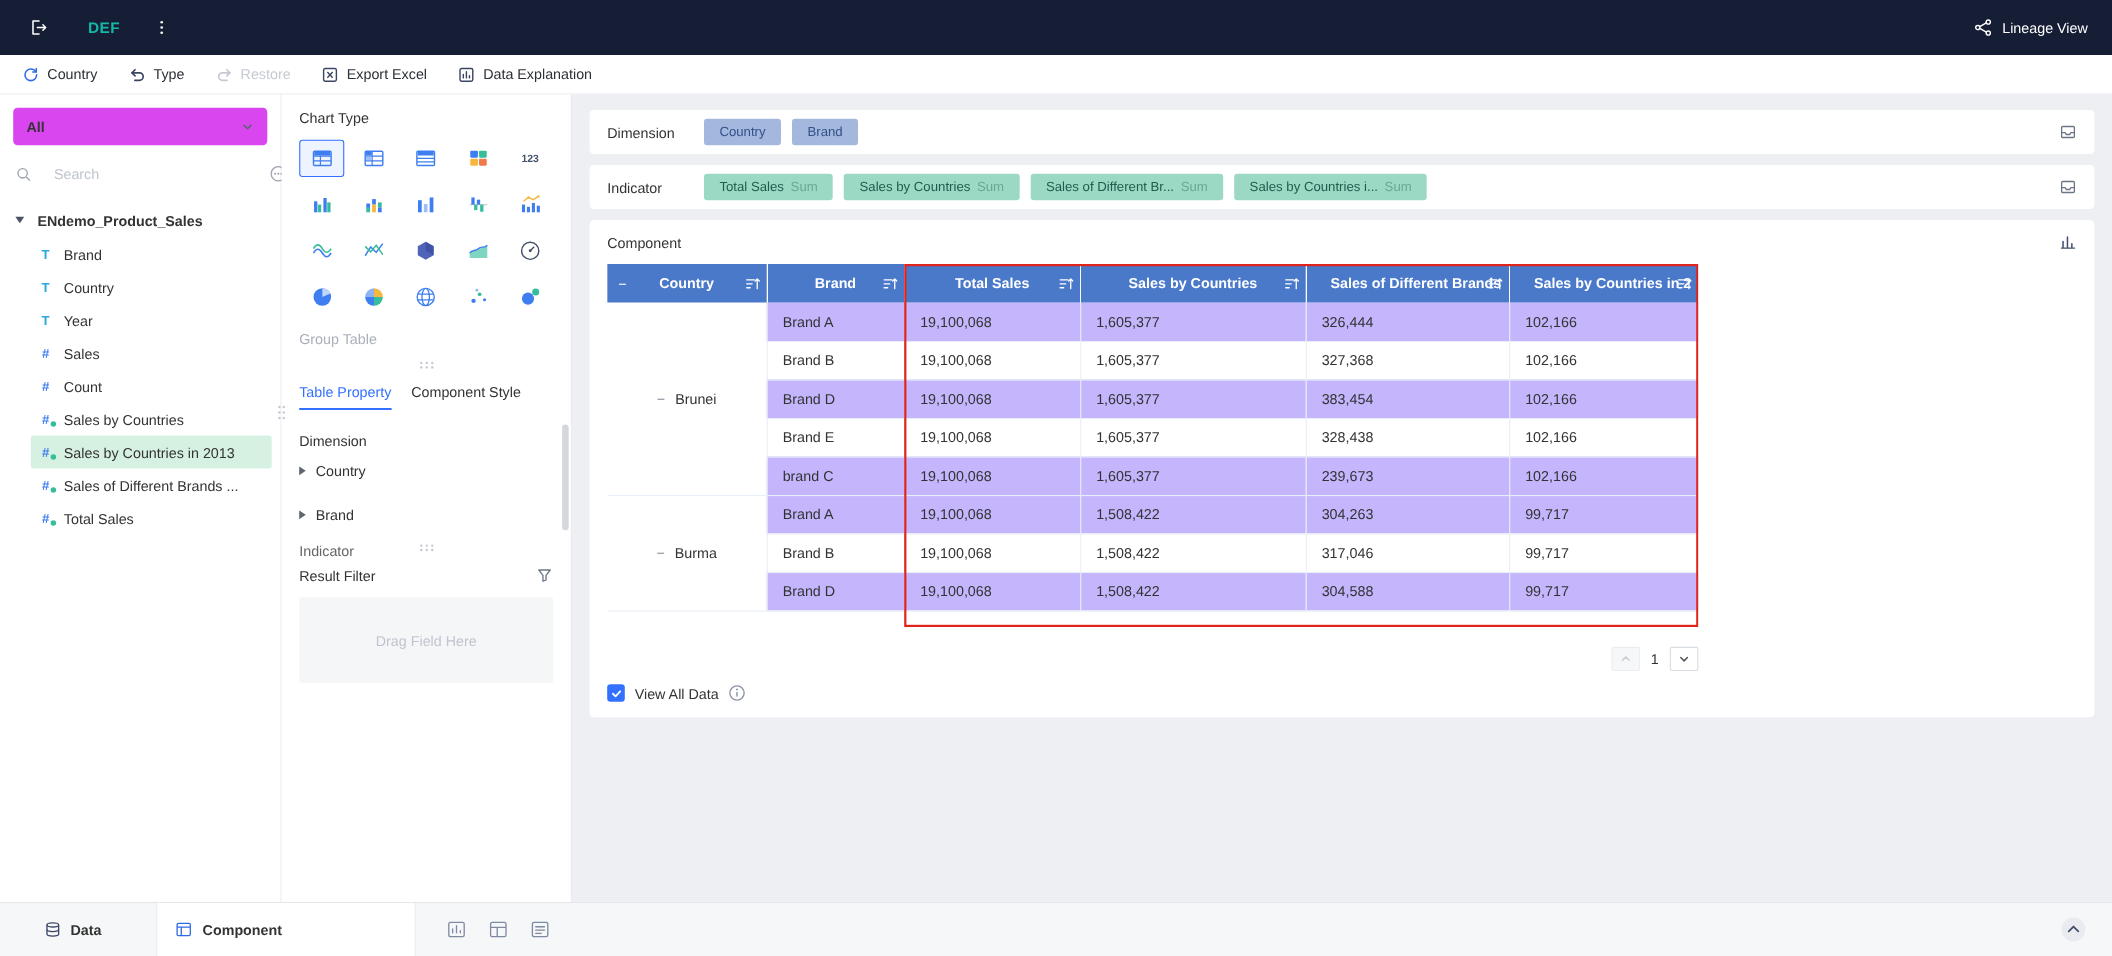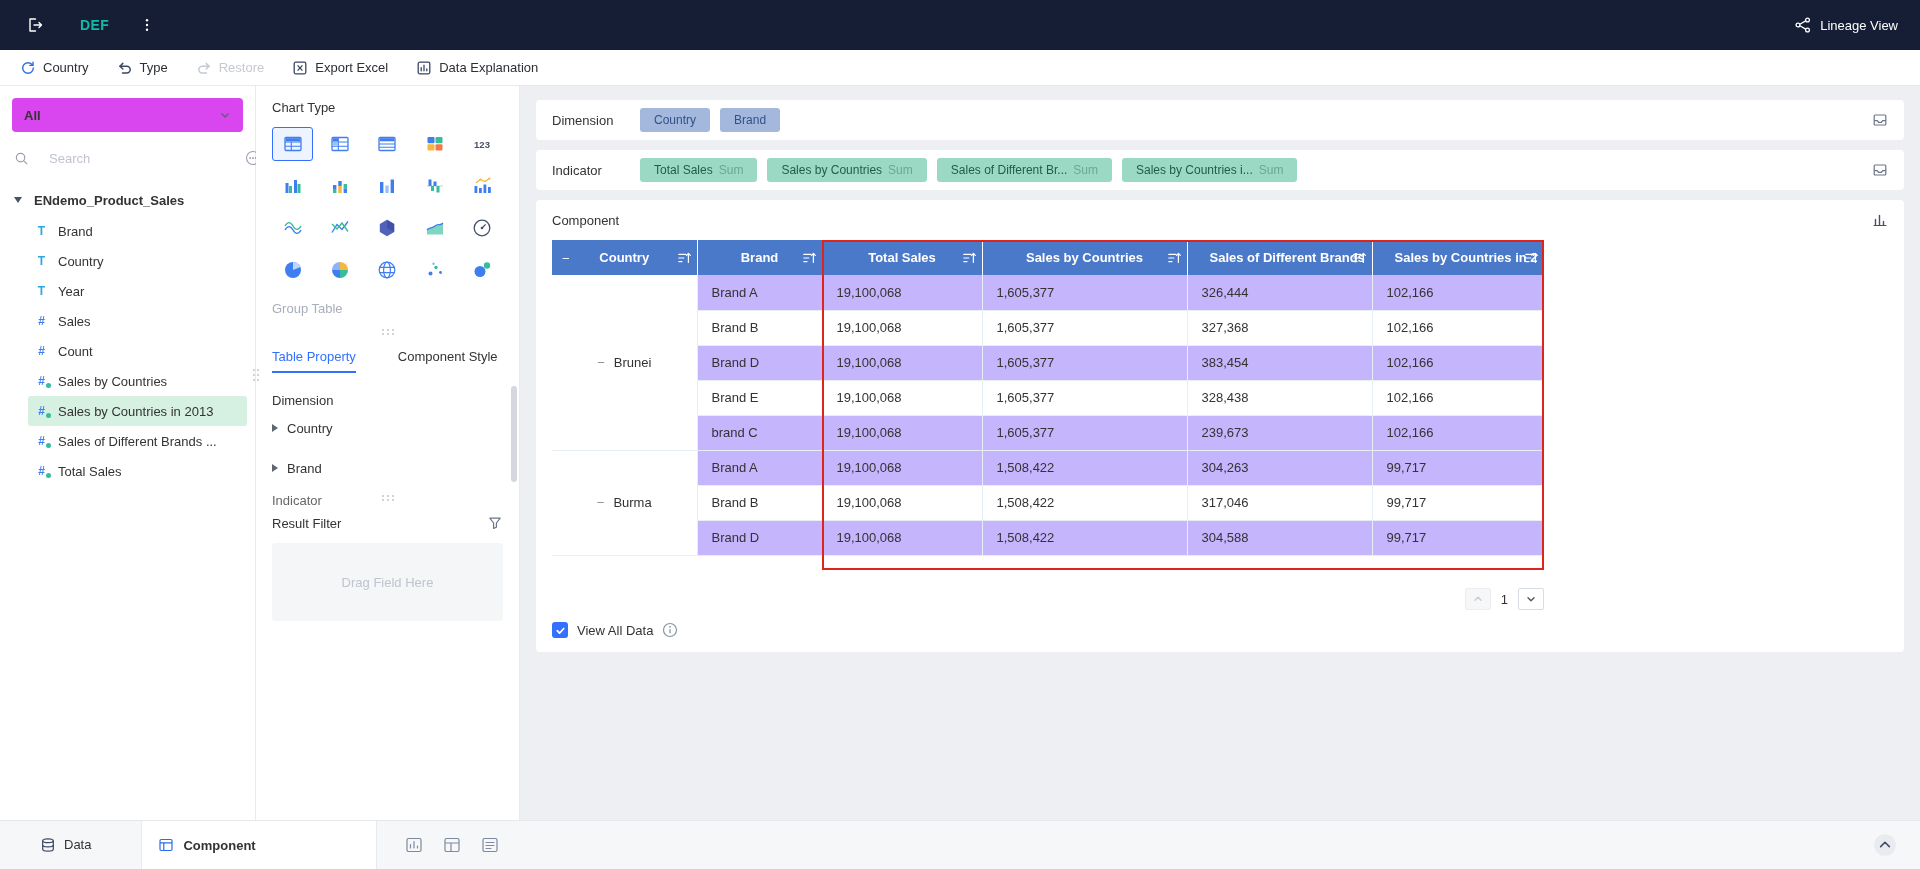--- a/index.html
+++ b/index.html
@@ -38,21 +38,21 @@
 .sidebar-handle{position:absolute;right:-5px;top:282px;z-index:3}
 
 .fieldpanel{width:264px;flex:0 0 264px;border-right:1px solid #E8EAEE;padding:14px 16px 0;position:relative;background:#fff}
 .panel-title{font-size:13px;color:#333}
 .chart-grid{margin-top:12px;display:grid;grid-template-columns:repeat(5,1fr);gap:8px 6px}
 .chart-cell{height:34px;border:1px solid transparent;border-radius:3px;display:flex;align-items:center;justify-content:center;cursor:pointer}
 .chart-cell svg{width:22px;height:22px}
 .chart-cell.selected{border-color:var(--accent-blue,#3370FF);background:#EDF3FF}
 .chart-name{margin-top:14px;color:#A8AEBA;font-size:13px}
 .handle-row{display:flex;justify-content:center;margin-top:12px}
-.tabs{display:flex;gap:42px;margin-top:4px}
+.tabs{display:flex;gap:18px;margin-top:4px}
 .tab{padding:9px 0;font-size:13px;cursor:pointer;color:#333}
 .tab.active{color:var(--accent-blue,#3370FF);box-shadow:inset 0 -2px 0 var(--accent-blue,#3370FF)}
 .panel-section-title{margin-top:20px;font-size:13px;color:#333}
 .panel-field-row{height:40px;display:flex;align-items:center;gap:9px;font-size:13px;cursor:pointer}
 .caret-right{width:0;height:0;border-top:4.5px solid transparent;border-bottom:4.5px solid transparent;border-left:6px solid #5F6670}
 .section-resize-row{position:relative;height:15px;margin-top:4px;overflow:hidden}
 .clipped-label{position:absolute;left:0;top:1px;font-size:13px;color:#666}
 .handle-center{position:absolute;left:50%;transform:translateX(-50%);top:2px}
 .result-filter-row{margin-top:8px;display:flex;align-items:center;justify-content:space-between;font-size:13px}
 .dropzone{margin-top:12px;height:78px;background:#F5F6F8;border-radius:3px;display:flex;align-items:center;justify-content:center;color:#BFC4CE;font-size:13px}
@@ -83,21 +83,21 @@
 td.num-cell{text-align:left}
 .red-overlay{position:absolute;left:270px;top:0;width:722px;height:330px;border:2px solid var(--highlight-red,#E0241B);pointer-events:none;z-index:5}
 .pagination{width:992px;display:flex;justify-content:flex-end;align-items:center;gap:10px;margin-top:14px}
 .page-btn{width:26px;height:22px;border:1px solid #D8DCE3;background:#fff;border-radius:2px;display:flex;align-items:center;justify-content:center;color:#555;cursor:pointer;padding:0}
 .page-btn.disabled{background:#F6F7F9;border-color:#EBEDF1;color:#C8CCD3}
 .page-num{font-size:13px}
 .view-all{display:flex;align-items:center;gap:9px;margin-top:12px;padding-bottom:2px;font-size:13px}
 .checkbox{width:16px;height:16px;border-radius:3px;background:var(--accent-blue,#3370FF);display:flex;align-items:center;justify-content:center;cursor:pointer}
 
 .bottombar{height:49px;flex:0 0 49px;background:#F6F7F9;border-top:1px solid #E5E7EB;display:flex;align-items:stretch;position:relative}
-.data-tab{align-self:center;margin-left:40px;display:flex;gap:8px;font-size:13px;font-weight:400;cursor:pointer}
+.data-tab{align-self:center;margin-left:40px;display:flex;align-items:center;gap:8px;font-size:13px;font-weight:700;cursor:pointer}
 .component-tab{margin-left:50px;width:236px;background:#fff;border-left:1px solid #E8EAEE;border-right:1px solid #E8EAEE;display:flex;align-items:center;gap:9px;padding-left:16px;font-size:13px;font-weight:700;cursor:pointer}
 .insert-icons{align-self:center;margin-left:28px;display:flex;gap:20px}
 .insert-icons .ic{cursor:pointer}
 .collapse-btn{position:absolute;right:22px;top:50%;transform:translateY(-50%);border:0;background:none;padding:0;cursor:pointer;display:flex}
 </style>
 </head>
 <body>
 
 <div class="app">
 

